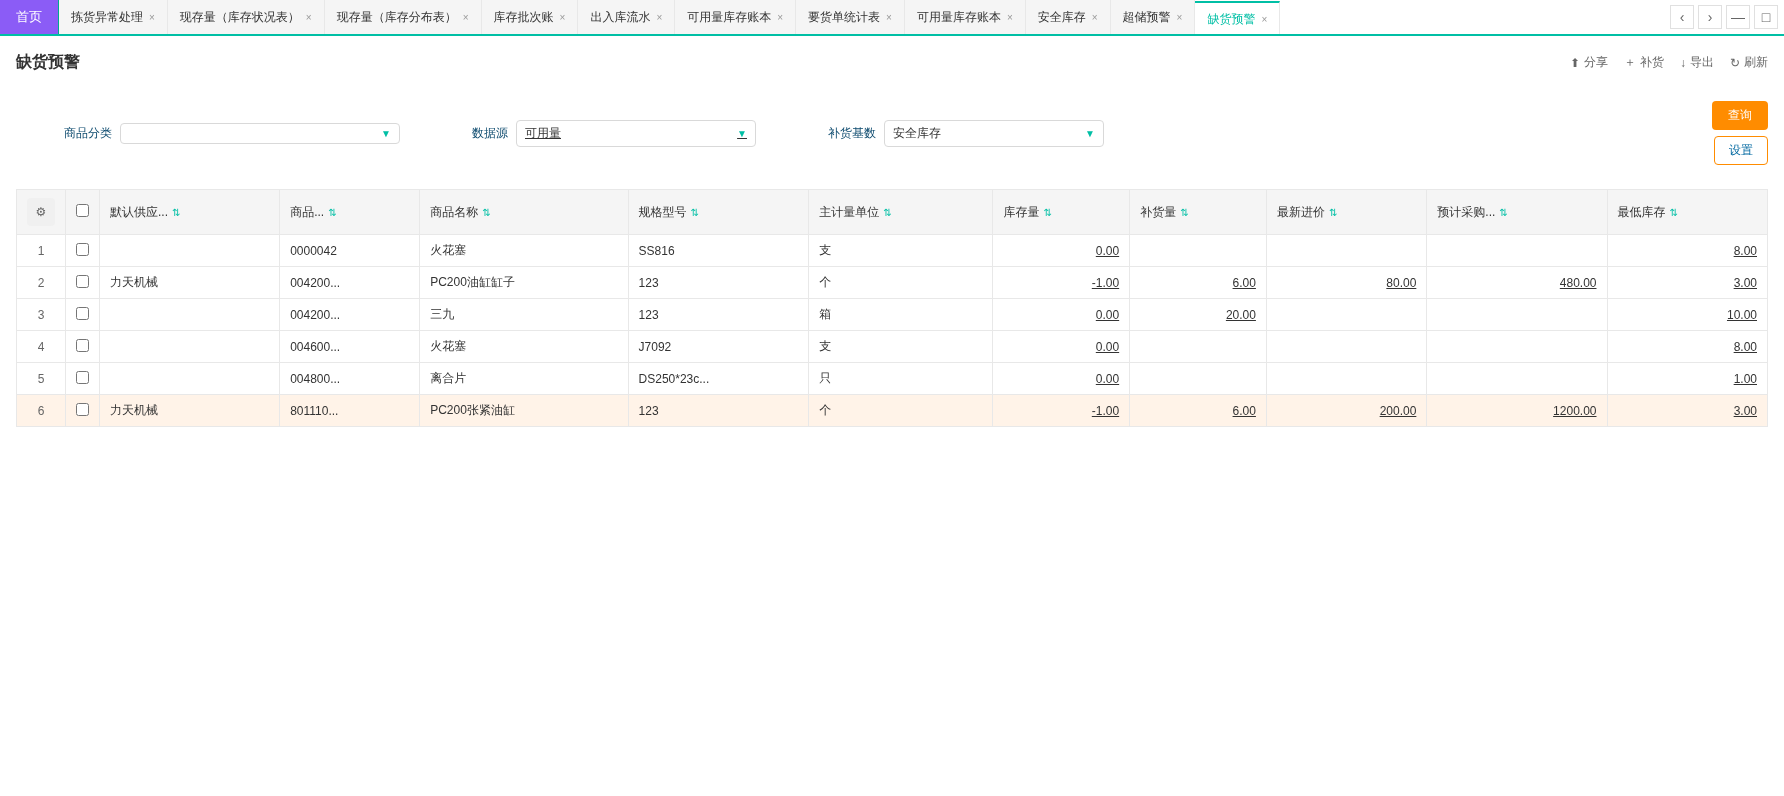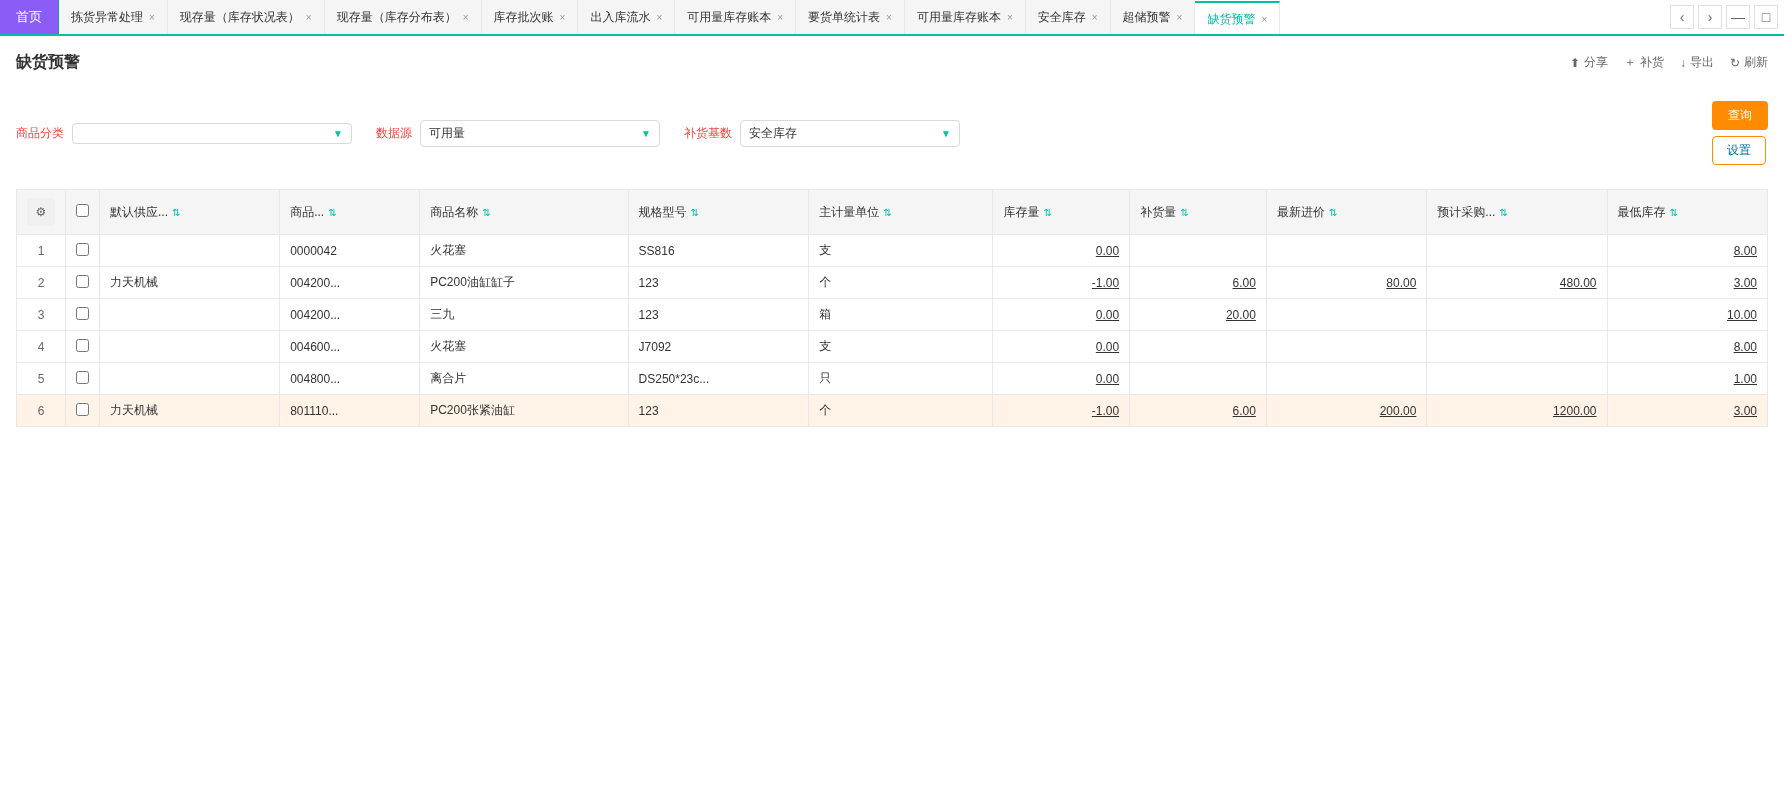--- a/index.html
+++ b/index.html
@@ -106,22 +106,23 @@
       gap: 24px;
       margin-bottom: 12px;
       padding: 12px 0;
     }
     .filter-group {
       display: flex;
       align-items: center;
       gap: 8px;
     }
     .filter-label {
-      color: #ef4444;
+      color: #0c4a6e;
       white-space: nowrap;
+      margin-left: 48px;
     }
     .filter-select {
       display: flex;
       align-items: center;
       border: 1px solid #d9d9d9;
       border-radius: 4px;
       padding: 4px 8px;
       background: #fff;
       cursor: pointer;
       min-width: 200px;
@@ -148,21 +149,21 @@
       cursor: pointer;
       font-size: 12px;
       margin-left: 0;
     }
 
     .filter-actions {
       margin-left: auto;
       display: flex;
       flex-direction: column;
       gap: 6px;
-      align-items: flex-start;
+      align-items: flex-end;
     }
 
     
     .data-table {
       width: 100%;
       border-collapse: collapse;
       font-size: 12px;
     }
     .data-table th {
       background: #f5f5f5;
@@ -296,21 +297,21 @@
     <div class="filter-group">
       <span class="filter-label">商品分类</span>
       <div class="filter-select" style="min-width:280px;">
         <span></span>
         <span class="arrow">▼</span>
       </div>
     </div>
 
     <div class="filter-group">
       <span class="filter-label">数据源</span>
-      <div class="filter-select" style="min-width:240px;">
+      <div class="filter-select" style="min-width:240px;text-decoration:underline;">
         <span>可用量</span>
         <span class="arrow">▼</span>
       </div>
     </div>
 
     <div class="filter-group">
       <span class="filter-label">补货基数</span>
       <div class="filter-select" style="min-width:220px;gap:36px;">
         <span>安全库存</span>
         <span class="arrow">▼</span>

